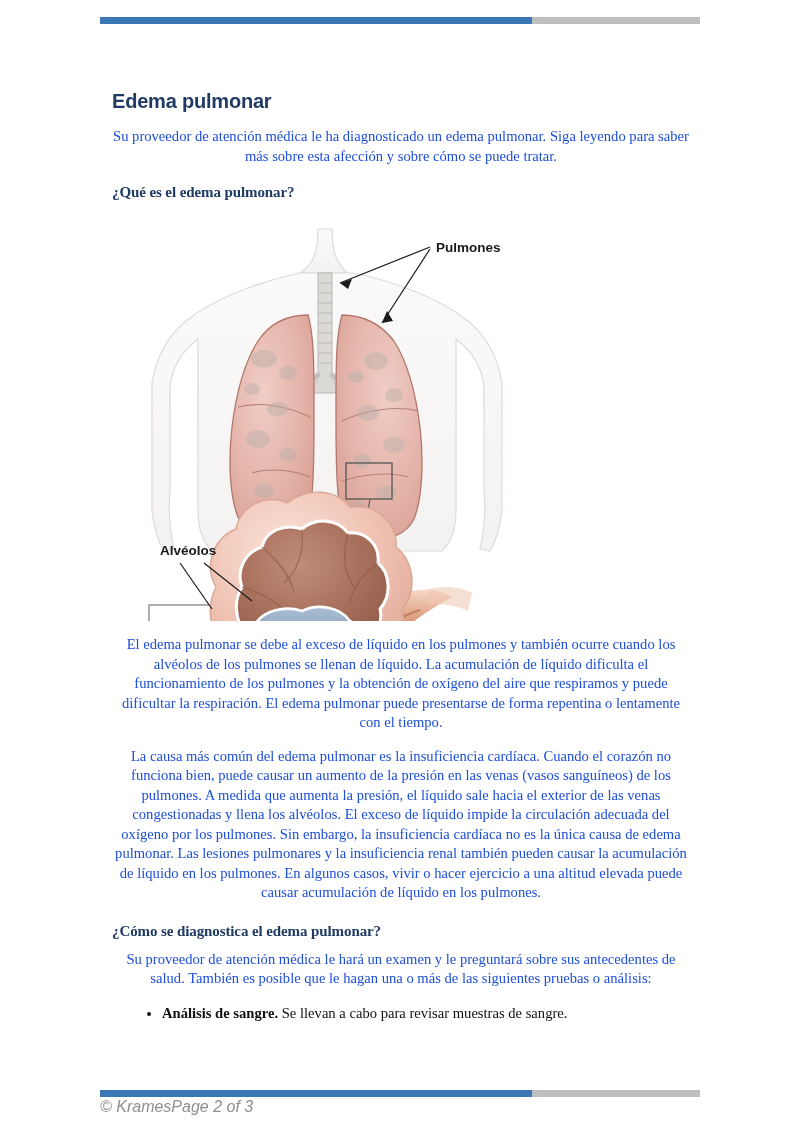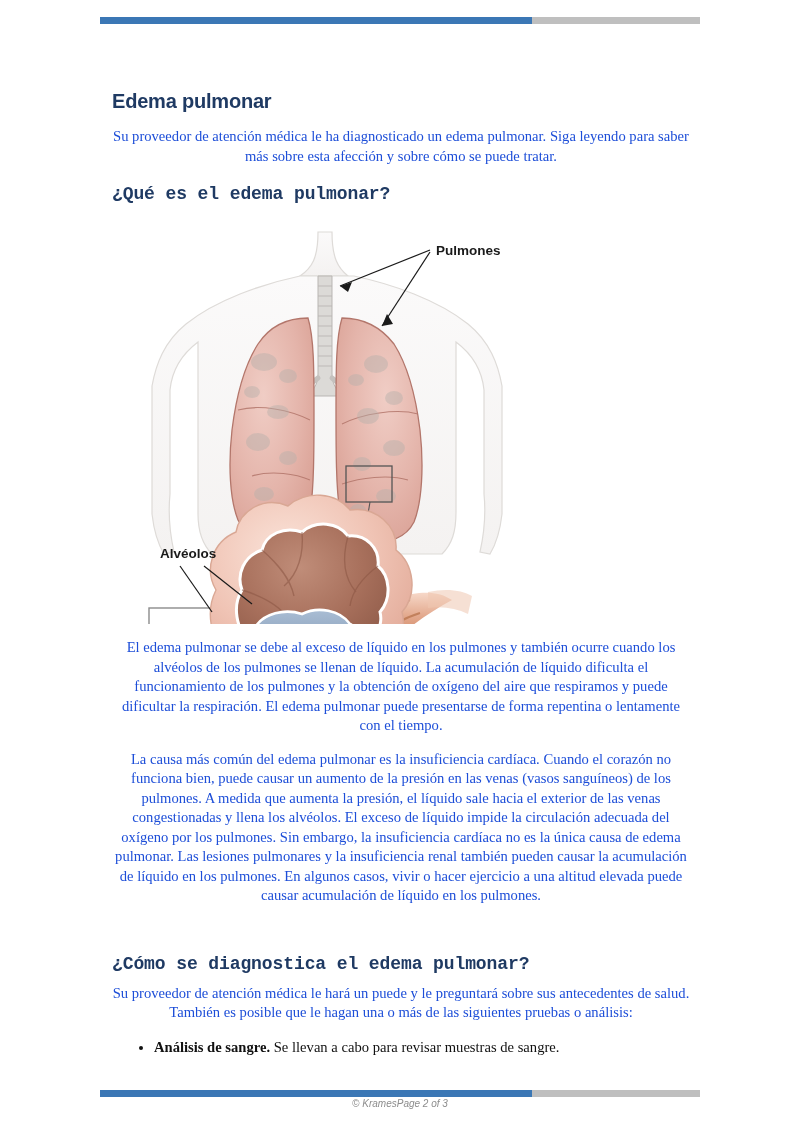--- a/index.html
+++ b/index.html
@@ -37,25 +37,25 @@
   .rule-header { top: 17px; }
   .rule-footer { top: 1090px; }
 
   
   .footer-row {
     position: absolute;
     left: 100px;
     top: 1098px;
     width: 600px;
     display: flex;
-    justify-content: center;
+    justify-content: flex-start;
     align-items: center;
     font-family: "Liberation Sans", sans-serif;
     font-style: italic;
-    font-size: 10px;
+    font-size: 16px;
     color: #8d8d8d;
   }
 
   
   .content {
     position: absolute;
     left: 112px;
     top: 90px;
     width: 578px;
   }
@@ -63,28 +63,28 @@
   h1.doc-title {
     font-family: "Liberation Sans", sans-serif;
     font-size: 20px;
     font-weight: bold;
     color: #1f3a63;
     margin: 0 0 14px 0;
     letter-spacing: -0.2px;
   }
 
   h2.section-heading {
-    font-family: Liberation Mono, monospace;
-    font-size: 18px;
+    font-family: Liberation Serif, serif;
+    font-size: 15px;
     font-weight: bold;
     color: #1f3a63;
     margin: 18px 0 10px 0;
     letter-spacing: -0.1px;
   }
-  h2.section-heading.spaced-top { margin-top: 48px; }
+  h2.section-heading.spaced-top { margin-top: 20px; }
 
   p.body-text {
     font-family: "Liberation Serif", serif;
     font-size: 14.6px;
     line-height: 19.5px;
     color: #1d4ed8;
     margin: 0 0 14px 0;
     text-align: center;
   }
 
@@ -92,20 +92,21 @@
     margin: 10px 0 0 0;
     padding-left: 42px;
     list-style: disc;
   }
   ul.bullets li {
     font-family: "Liberation Serif", serif;
     font-size: 14.6px;
     line-height: 20px;
     color: #111111;
     margin-bottom: 6px;
+    margin-left: 8px;
   }
   ul.bullets li b { font-weight: bold; }
 
   
   .figure {
     position: relative;
     width: 578px;
     height: 410px;
     margin: 6px 0 14px 0;
     font-weight: bold;
@@ -328,21 +329,21 @@
           <text x="208" y="470" font-family="Liberation Sans, sans-serif" font-size="13.5" fill="#1a1a1a">Líquido</text>
           <line x1="204" y1="465" x2="146" y2="430" stroke="#1a1a1a" stroke-width="1.2"></line>
         </g>
       </svg>
     </div>
 
     <p class="body-text">El edema pulmonar se debe al exceso de líquido en los pulmones y también ocurre cuando los alvéolos de los pulmones se llenan de líquido. La acumulación de líquido dificulta el funcionamiento de los pulmones y la obtención de oxígeno del aire que respiramos y puede dificultar la respiración. El edema pulmonar puede presentarse de forma repentina o lentamente con el tiempo.</p>
     <p class="body-text">La causa más común del edema pulmonar es la insuficiencia cardíaca. Cuando el corazón no funciona bien, puede causar un aumento de la presión en las venas (vasos sanguíneos) de los pulmones. A medida que aumenta la presión, el líquido sale hacia el exterior de las venas congestionadas y llena los alvéolos. El exceso de líquido impide la circulación adecuada del oxígeno por los pulmones. Sin embargo, la insuficiencia cardíaca no es la única causa de edema pulmonar. Las lesiones pulmonares y la insuficiencia renal también pueden causar la acumulación de líquido en los pulmones. En algunos casos, vivir o hacer ejercicio a una altitud elevada puede causar acumulación de líquido en los pulmones.</p>
 
     <h2 class="section-heading spaced-top">¿Cómo se diagnostica el edema pulmonar?</h2>
-    <p class="body-text">Su proveedor de atención médica le hará un puede y le preguntará sobre sus antecedentes de salud. También es posible que le hagan una o más de las siguientes pruebas o análisis:</p>
+    <p class="body-text">Su proveedor de atención médica le hará un examen y le preguntará sobre sus antecedentes de salud. También es posible que le hagan una o más de las siguientes pruebas o análisis:</p>
 
     <ul class="bullets">
       <li>
         <b>Análisis de sangre.</b><span> Se llevan a cabo para revisar muestras de sangre.</span>
       </li>
     </ul>
 
   </div>
 
   <div class="rule-bar rule-footer" style="background: rgb(191, 191, 191);">

